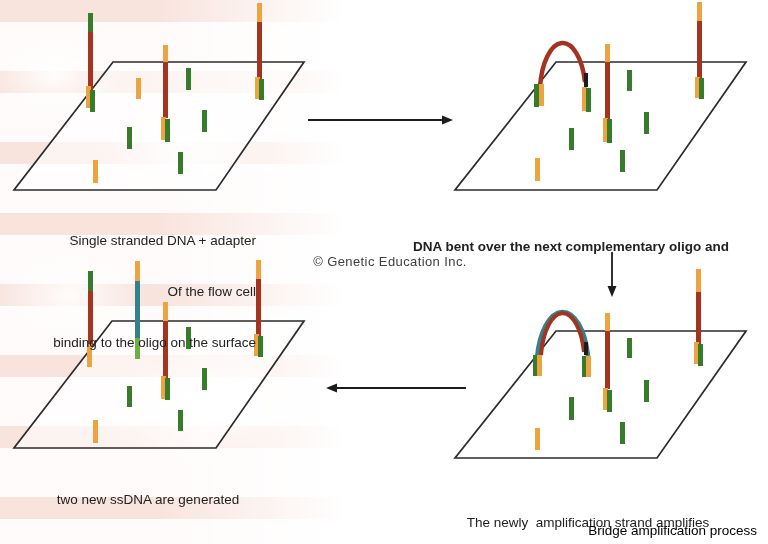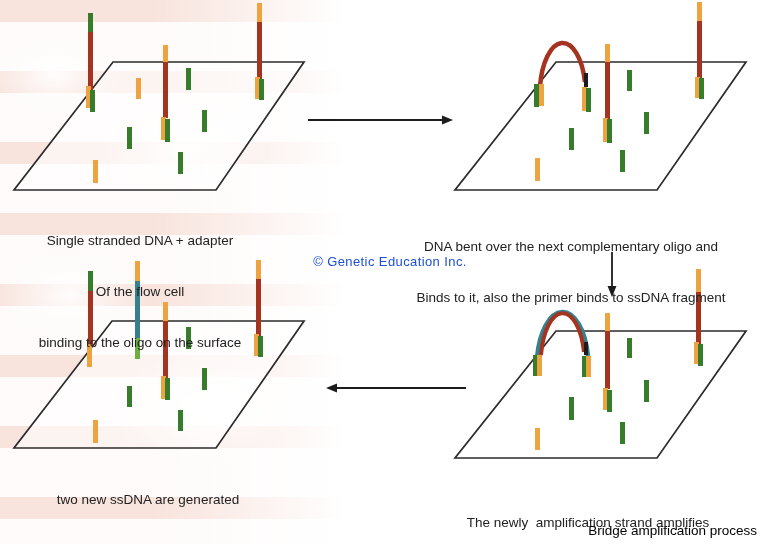--- a/index.html
+++ b/index.html
@@ -24,21 +24,21 @@
     background:linear-gradient(90deg, rgba(255,255,255,0) 45%, #ffffff 100%);
   }
   svg.diagram{position:absolute;left:0;top:0;}
   .caption{
     position:absolute;text-align:center;
     font-size:13.5px;line-height:17px;color:#222222;
     white-space:pre-wrap;
   }
   .watermark{
     position:absolute;left:298px;top:254px;width:184px;text-align:center;
-    font-size:13px;color:#1d4ed8;letter-spacing:0.4px;
+    font-size:13px;color:#404040;letter-spacing:0.4px;
   }
   .process-label{
     position:absolute;left:517px;top:523px;width:240px;text-align:right;
     font-size:13.5px;color:#000000;
   }
 </style>
 </head>
 <body>
 
 <div class="bg-pattern"></div>
@@ -139,29 +139,28 @@
     <g>
       <line x1="612" y1="252" x2="612" y2="288" stroke="#1c1c1c" stroke-width="1.8"></line>
       <polygon points="612,297 607.5,286 616.5,286" fill="#1c1c1c"></polygon>
     </g>
     <g>
       <line x1="466" y1="388" x2="335" y2="388" stroke="#1c1c1c" stroke-width="1.8"></line>
       <polygon points="326,388 337,383.5 337,392.5" fill="#1c1c1c"></polygon>
     </g>
   </svg>
 
-<div class="caption" style="left:16px;top:198px;width:248px;">
+<div class="caption" style="left:8px;top:198px;width:248px;text-align:right;">
   <div>Single stranded DNA + adapter</div>
   <div>Of the flow cell</div>
   <div>binding to the oligo on the surface</div>
 </div>
 
-<div class="caption" style="left:391px;top:204px;width:360px;">
+<div class="caption" style="left:391px;top:204px;width:360px;font-weight:bold;">
   <div>DNA bent over the next complementary oligo and</div>
-  <div>Binds to it, also the primer binds to ssDNA fragment</div>
 </div>
 
 <div class="caption" style="left:428px;top:480px;width:320px;">
   <div>The newly  amplification strand amplifies</div>
   
 </div>
 
 <div class="caption" style="left:2px;top:457px;width:292px;">
   <div>two new ssDNA are generated</div>
   

